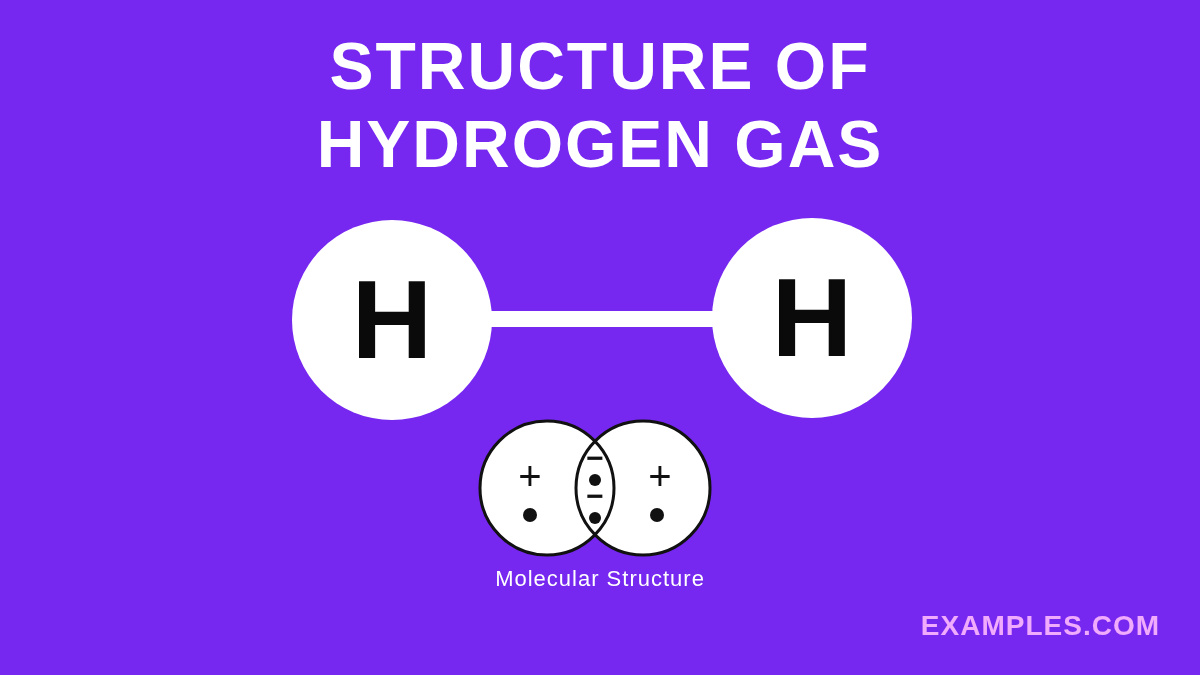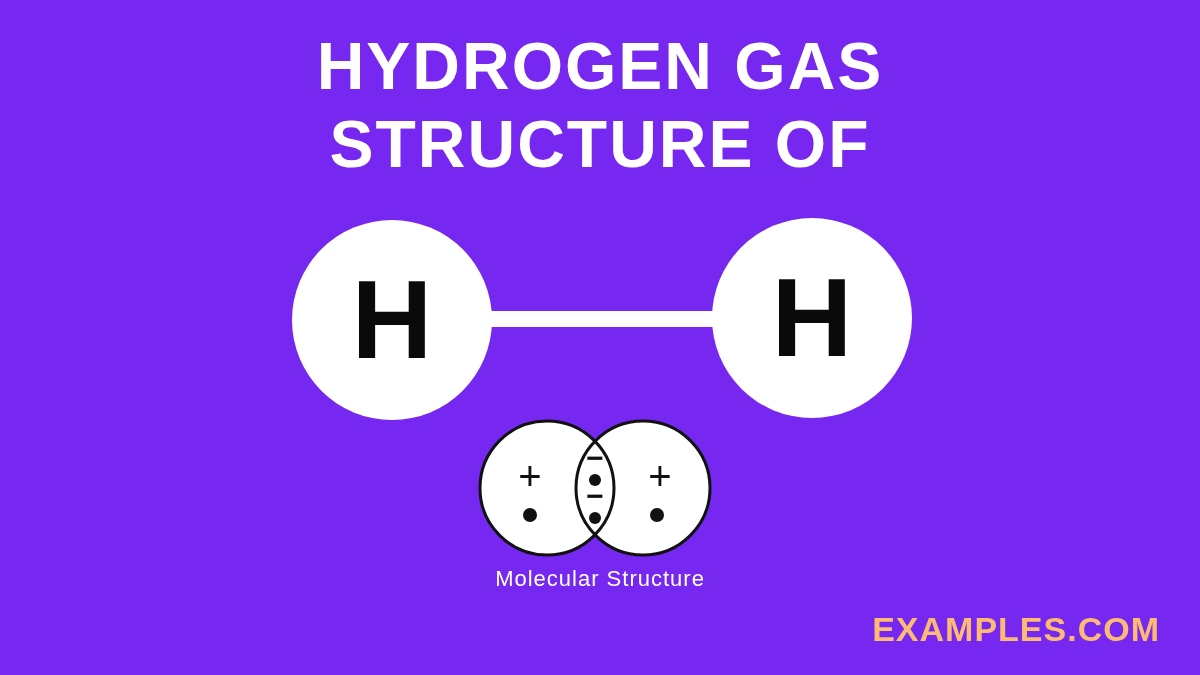--- a/index.html
+++ b/index.html
@@ -83,34 +83,34 @@
     font-size: 22px;
     font-weight: 400;
     letter-spacing: 1px;
   }
 
   
   .branding {
     position: absolute;
     top: 610px;
     right: 40px;
-    color: #fdba74;
-    font-size: 34px;
+    color: #f0abfc;
+    font-size: 28px;
     font-weight: 800;
     letter-spacing: 1px;
   }
 </style>
 </head>
 <body>
 
 <div class="canvas">
 
   <div class="title">
+    <div>STRUCTURE OF</div>
     <div>HYDROGEN GAS</div>
-    <div>STRUCTURE OF</div>
   </div>
 
   <div>
     <div class="bond"></div>
     <div class="atom left">
       <span>H</span>
     </div>
     <div class="atom right">
       <span>H</span>
     </div>

